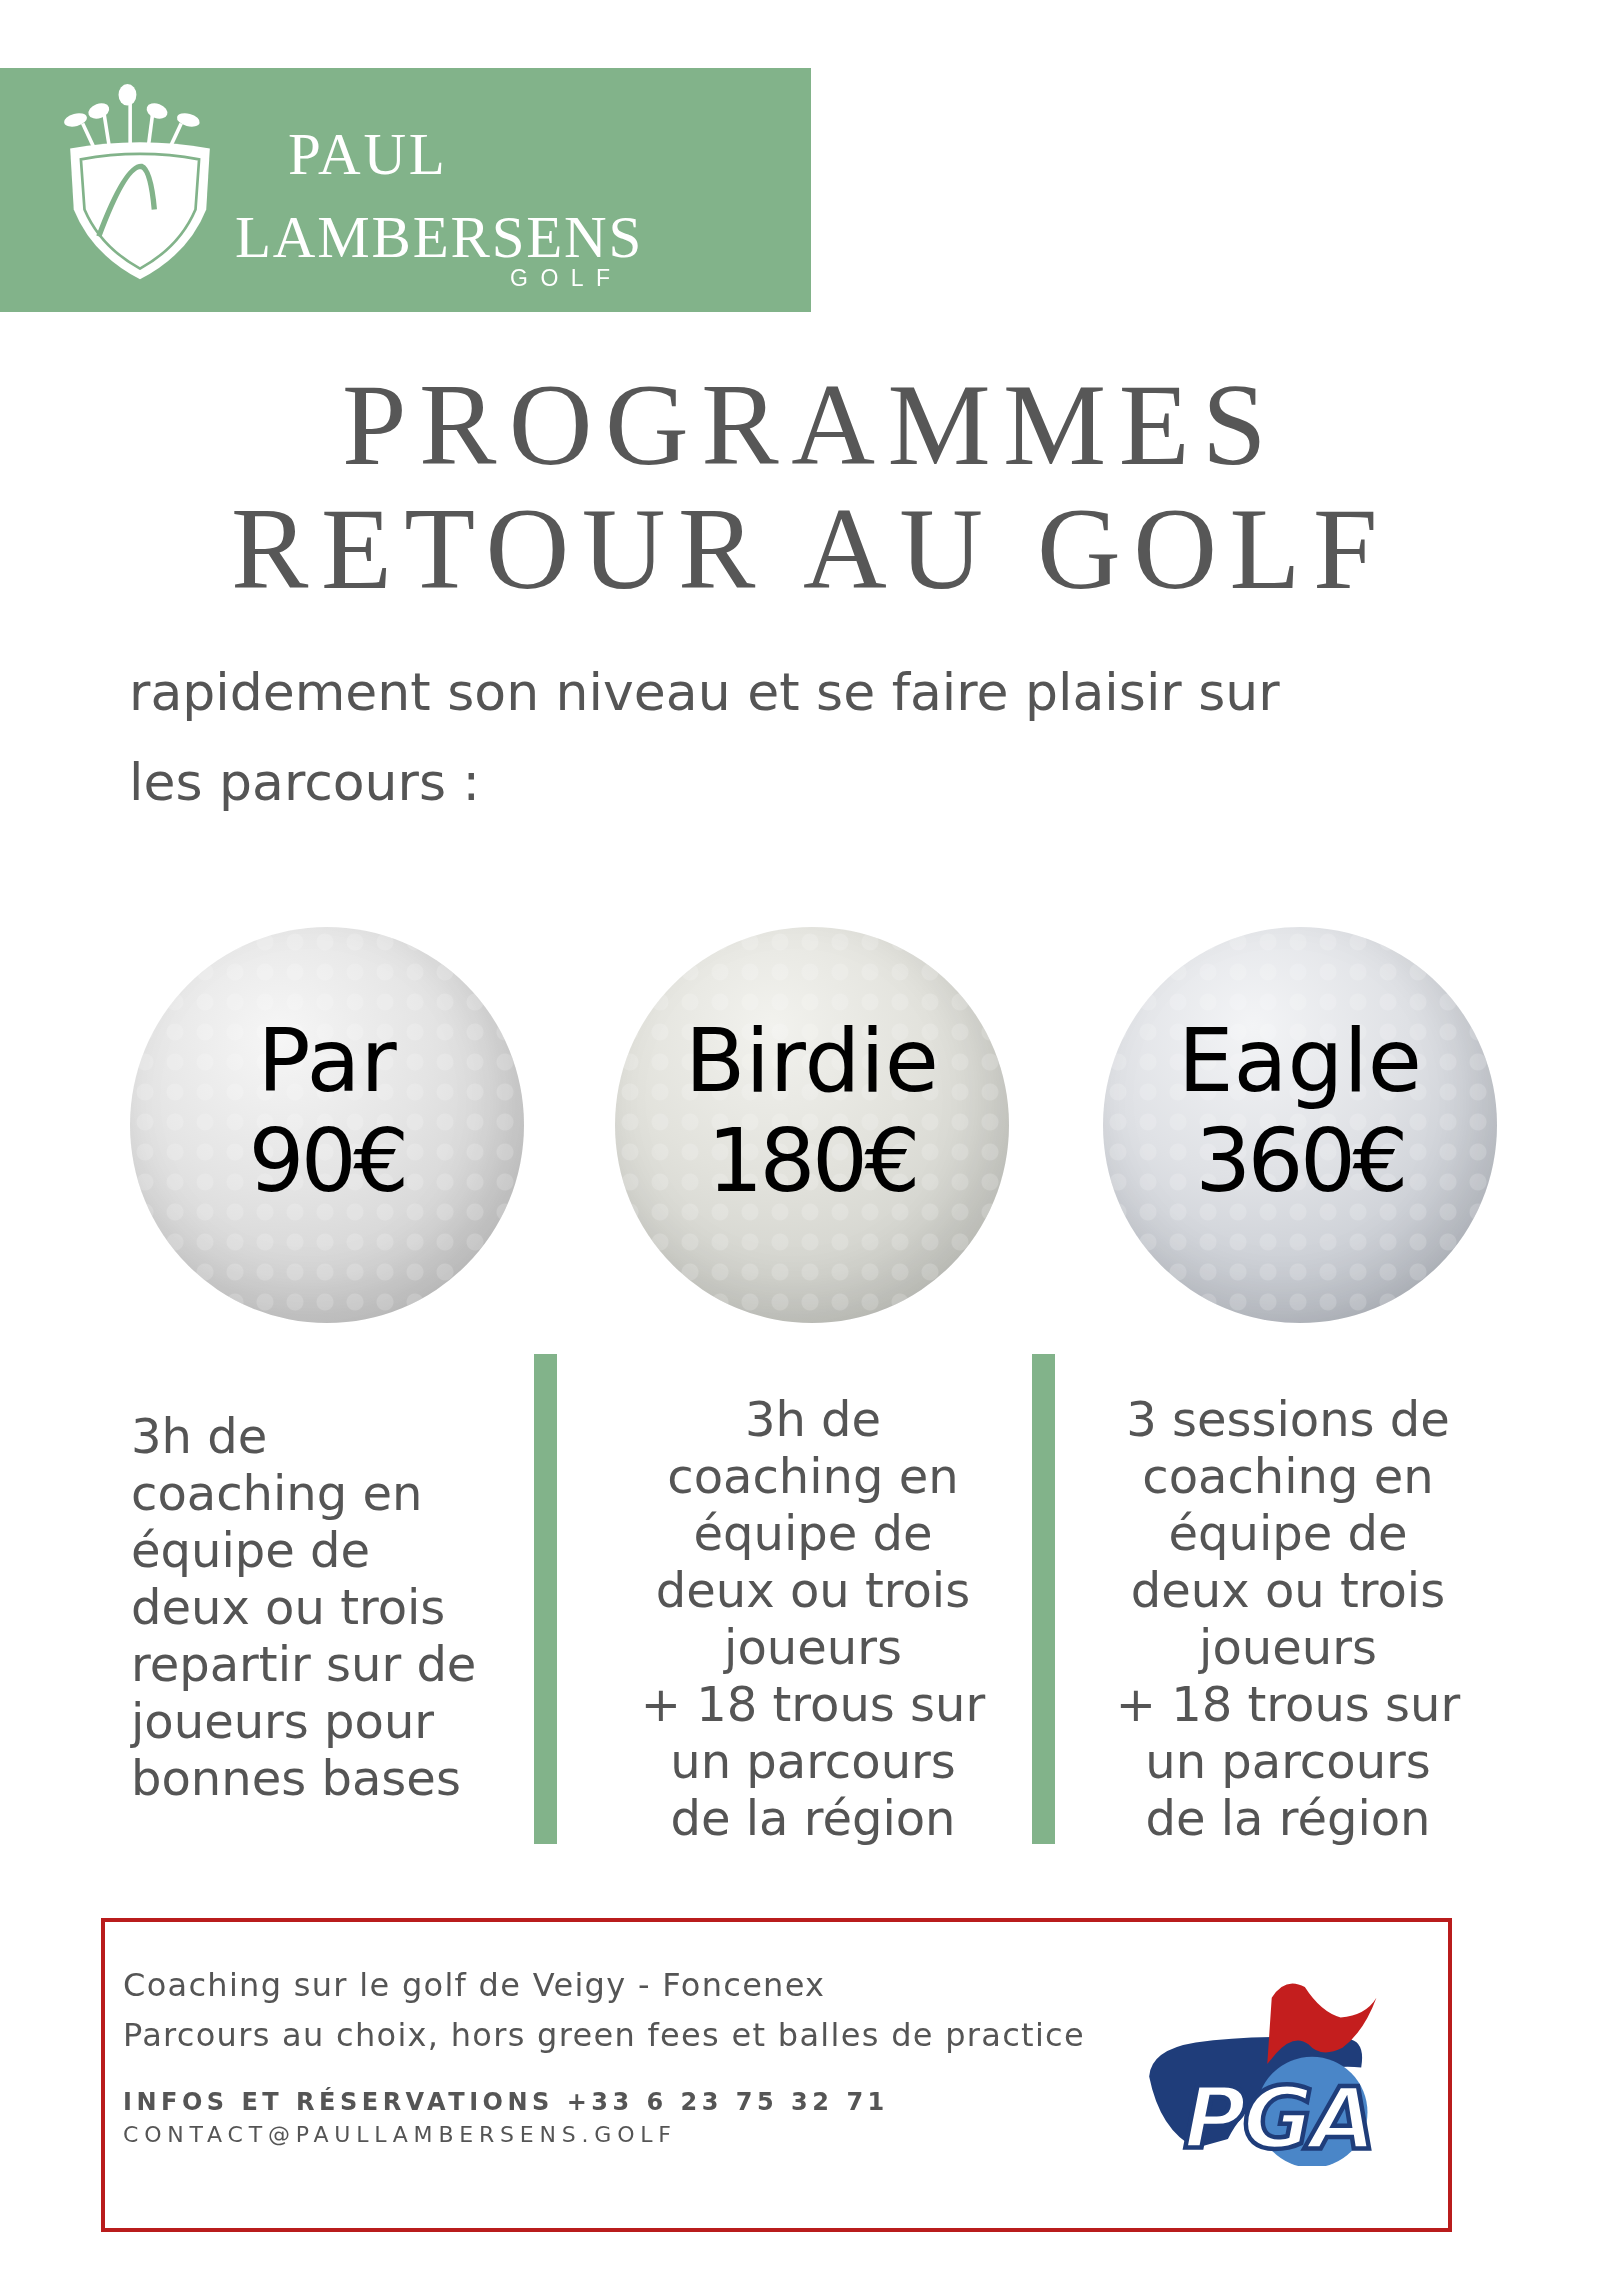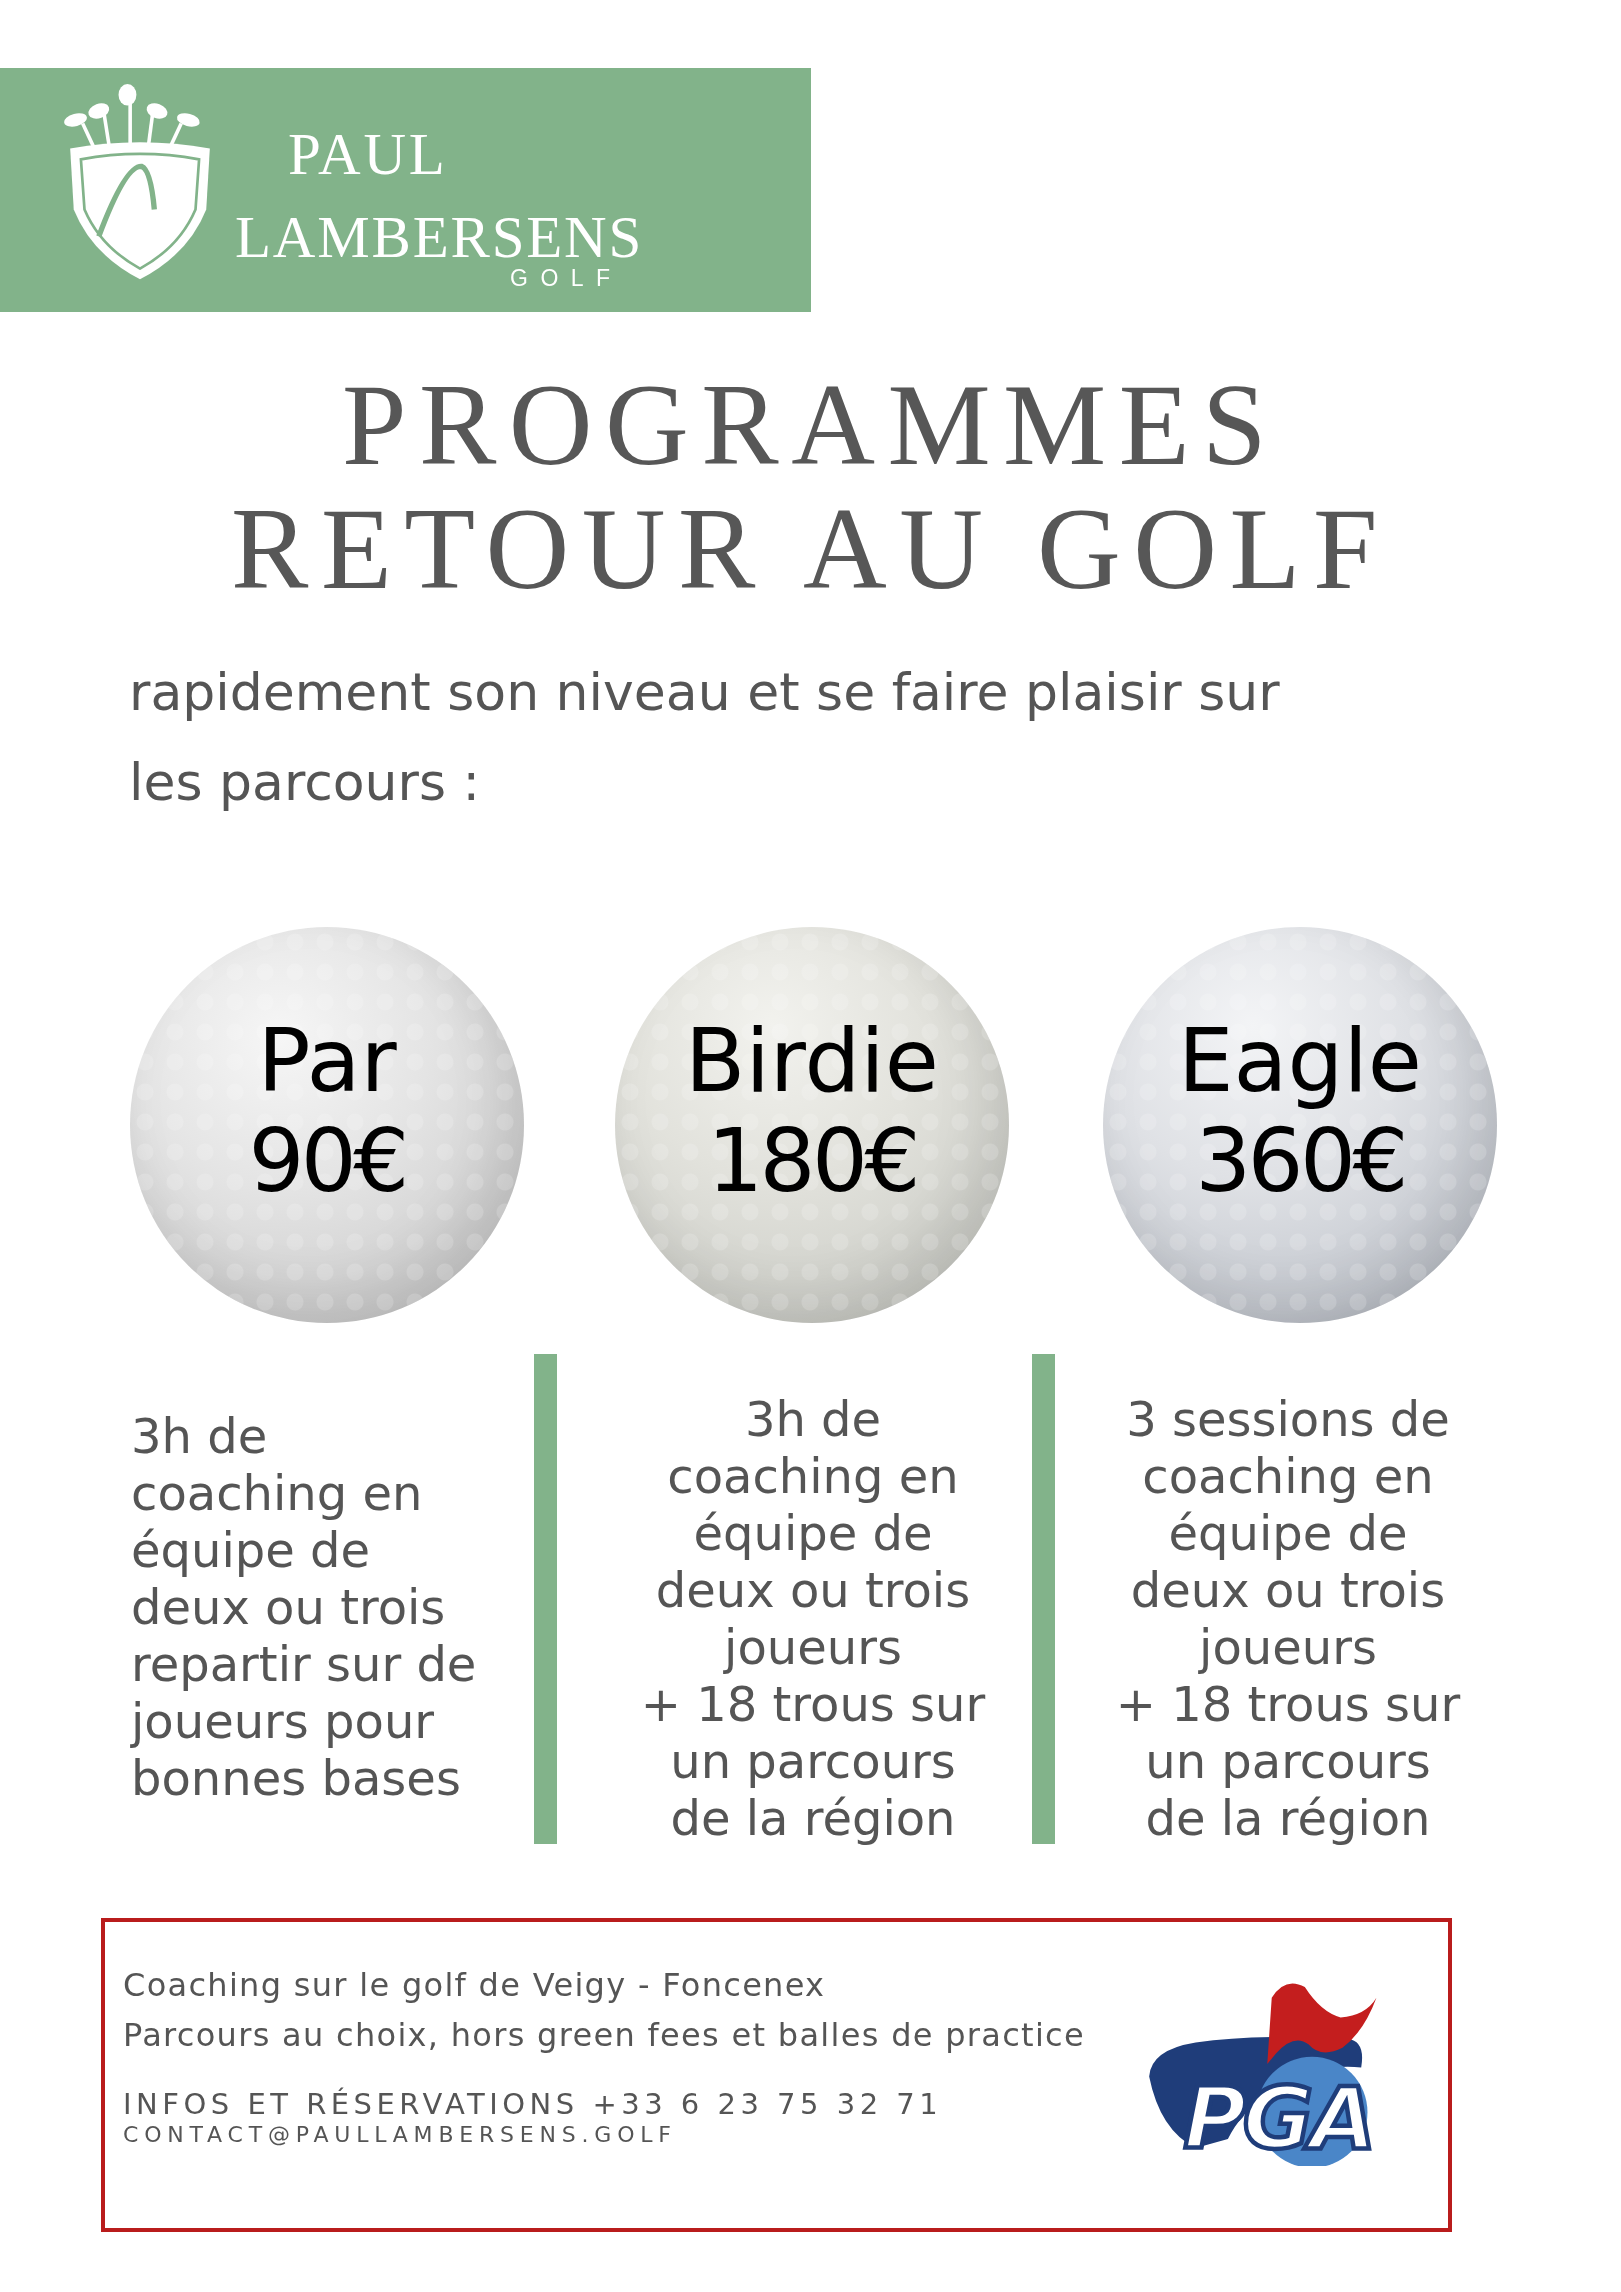--- a/index.html
+++ b/index.html
@@ -52,21 +52,21 @@
   .divider-1 { left: 534px; }
   .divider-2 { left: 1032px; }
 
   
   .footer { left: 101px; top: 1918px; width: 1351px; height: 314px; box-sizing: border-box;
             border: 4px solid #b91c1c; background: #ffffff; }
   .footer-line { position: absolute; left: 18px; font-family: "DejaVu Sans", sans-serif; color: #555555;
             white-space: nowrap; line-height: 1; }
   .fl-1 { top: 47px; font-size: 32px; letter-spacing: 1.3px; }
   .fl-2 { top: 97px; font-size: 32px; letter-spacing: 1.3px; }
-  .fl-3 { top: 168px; font-size: 29px; font-weight: normal; letter-spacing: 4.5px; }
+  .fl-3 { top: 168px; font-size: 24px; font-weight: bold; letter-spacing: 4.5px; }
   .fl-4 { top: 202px; font-size: 22px; letter-spacing: 5.8px; }
   .pga-svg { position: absolute; left: 1037px; top: 56px; width: 272px; height: 188px; }
 </style>
 </head>
 <body>
 
 <div class="abs banner">
   <svg class="logo-svg" viewBox="0 0 172 222">
     <g fill="#ffffff">
 

